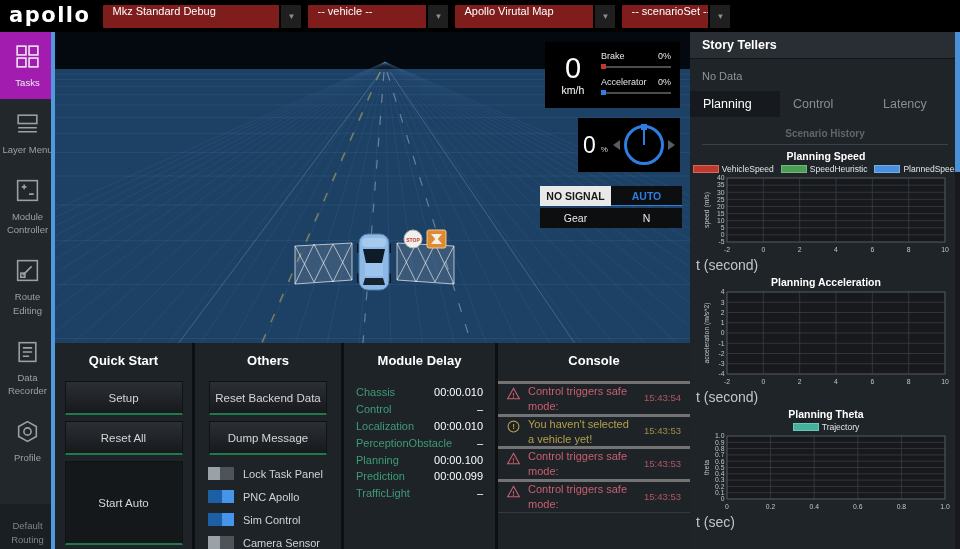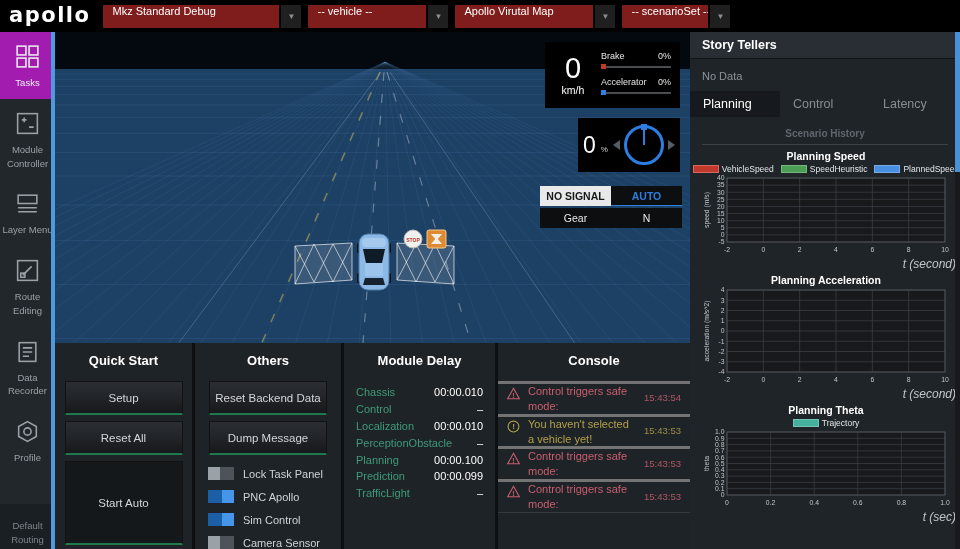--- a/index.html
+++ b/index.html
@@ -111,21 +111,21 @@
     color:#878d93; font-size:12.5px; cursor:pointer; }
   .rp-tab.active { background:#16191d; color:#fff; }
   .rp-section { text-align:center; color:#5f666d; font-size:10px; font-weight:bold; margin-top:11px; }
   .rp-hr { border:none; border-top:1px solid #3c4147; margin:5px 12px 0; }
   #charts { margin-top:5px; }
   .chart { margin:2px 4px 3px 6px; }
   .chart-title { text-align:center; color:#fff; font-size:10.5px; font-weight:bold; margin:3px 0 1px; }
   .chart-legend { display:flex; justify-content:center; align-items:center; gap:7px; margin:2px 0 1px; }
   .leg-item { display:flex; align-items:center; gap:3px; color:#e4e7ea; font-size:8.5px; white-space:nowrap; }
   .leg-swatch { width:26px; height:8px; border:1px solid rgba(255,255,255,0.25); }
-  .chart-xlabel { text-align:right; color:#c2c6ca; font-size:12px;font-style:italic; }
+  .chart-xlabel { text-align:left; color:#c2c6ca; font-size:14px; }
   .chart svg { display:block; margin:0 auto; }
   svg text { font-family:"Liberation Sans", sans-serif; }
   .rp-scroll { position:absolute; top:0; right:0; width:5px; height:517px; background:#17191c; }
   .rp-thumb { position:absolute; top:0; right:0; width:5px; height:140px; background:#4a90d9; }
 </style>
 </head>
 <body>
 
 <div id="app">
 
@@ -160,34 +160,34 @@
               <rect x="14.5" y="3" width="8.5" height="8.5"></rect>
               <rect x="3" y="14.5" width="8.5" height="8.5"></rect>
               <rect x="14.5" y="14.5" width="8.5" height="8.5"></rect>
             </svg>
           </span>
           <span class="sb-label">Tasks</span>
         </div>
         <div class="sb-item">
           <span class="sb-icon">
             <svg width="27" height="27" viewBox="0 0 26 26" fill="none" stroke="currentColor" stroke-width="1.5">
+              <rect x="4" y="5" width="18" height="8"></rect>
+              <path d="M4 17 h18 M4 21 h18"></path>
+            </svg>
+          </span>
+          <span class="sb-label">Layer Menu</span>
+        </div>
+        <div class="sb-item">
+          <span class="sb-icon">
+            <svg width="27" height="27" viewBox="0 0 26 26" fill="none" stroke="currentColor" stroke-width="1.5">
               <rect x="3.5" y="3.5" width="19" height="19"></rect>
               <path d="M7.5 9.5 h4.5 M9.8 7.2 v4.5 M14.5 16.5 h4.5"></path>
             </svg>
           </span>
           <span class="sb-label">Module Controller</span>
-        </div>
-        <div class="sb-item">
-          <span class="sb-icon">
-            <svg width="27" height="27" viewBox="0 0 26 26" fill="none" stroke="currentColor" stroke-width="1.5">
-              <rect x="4" y="5" width="18" height="8"></rect>
-              <path d="M4 17 h18 M4 21 h18"></path>
-            </svg>
-          </span>
-          <span class="sb-label">Layer Menu</span>
         </div>
         <div class="sb-item">
           <span class="sb-icon">
             <svg width="27" height="27" viewBox="0 0 26 26" fill="none" stroke="currentColor" stroke-width="1.5">
               <rect x="3.5" y="3.5" width="19" height="19"></rect>
               <path d="M8.5 17.5 L17 9"></path>
               <rect x="6.5" y="15.5" width="4" height="4"></rect>
             </svg>
           </span>
           <span class="sb-label">Route Editing</span>

